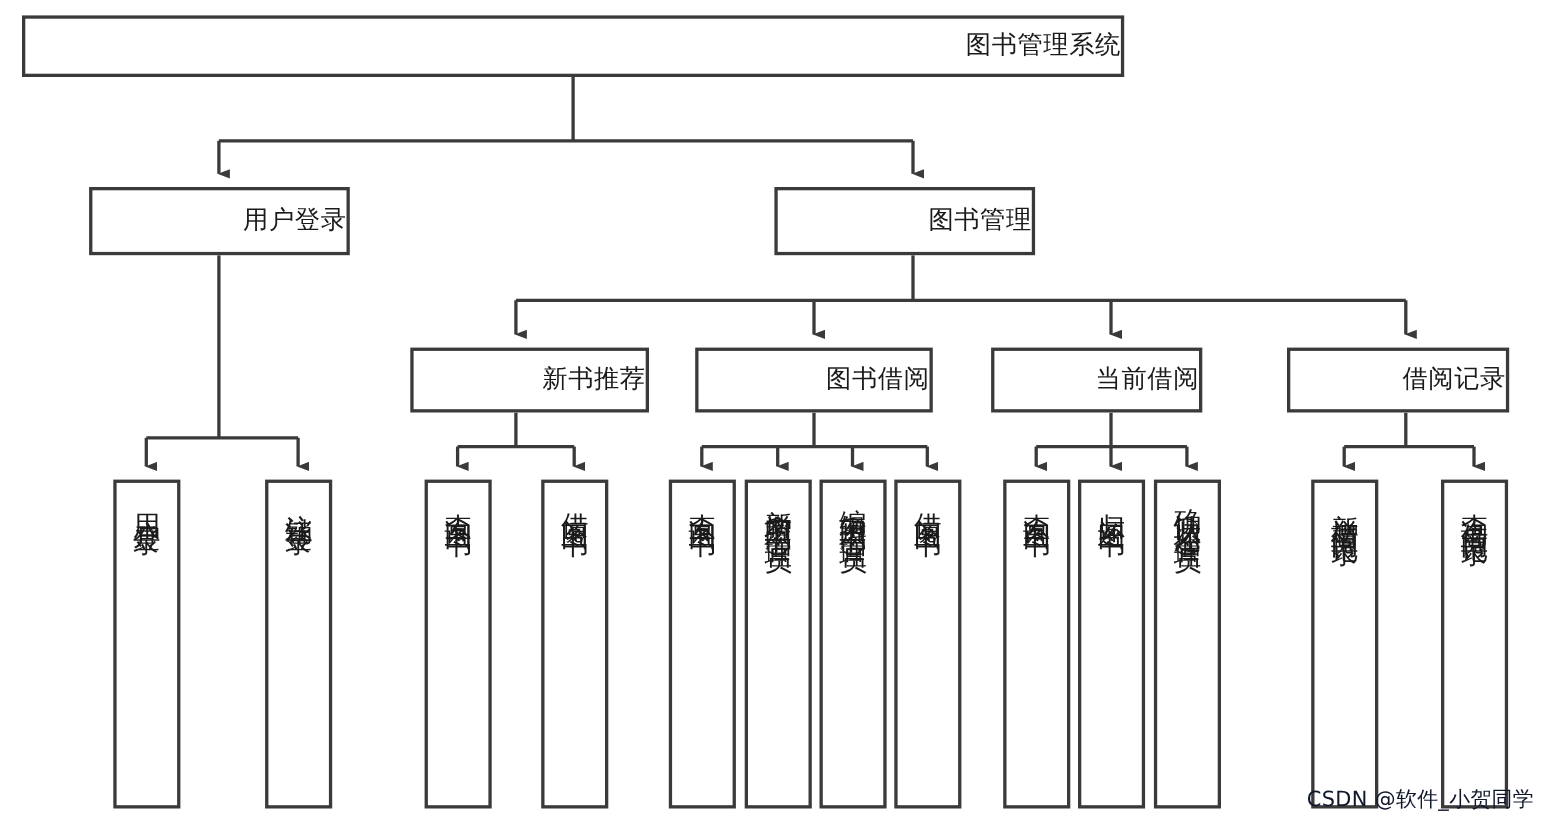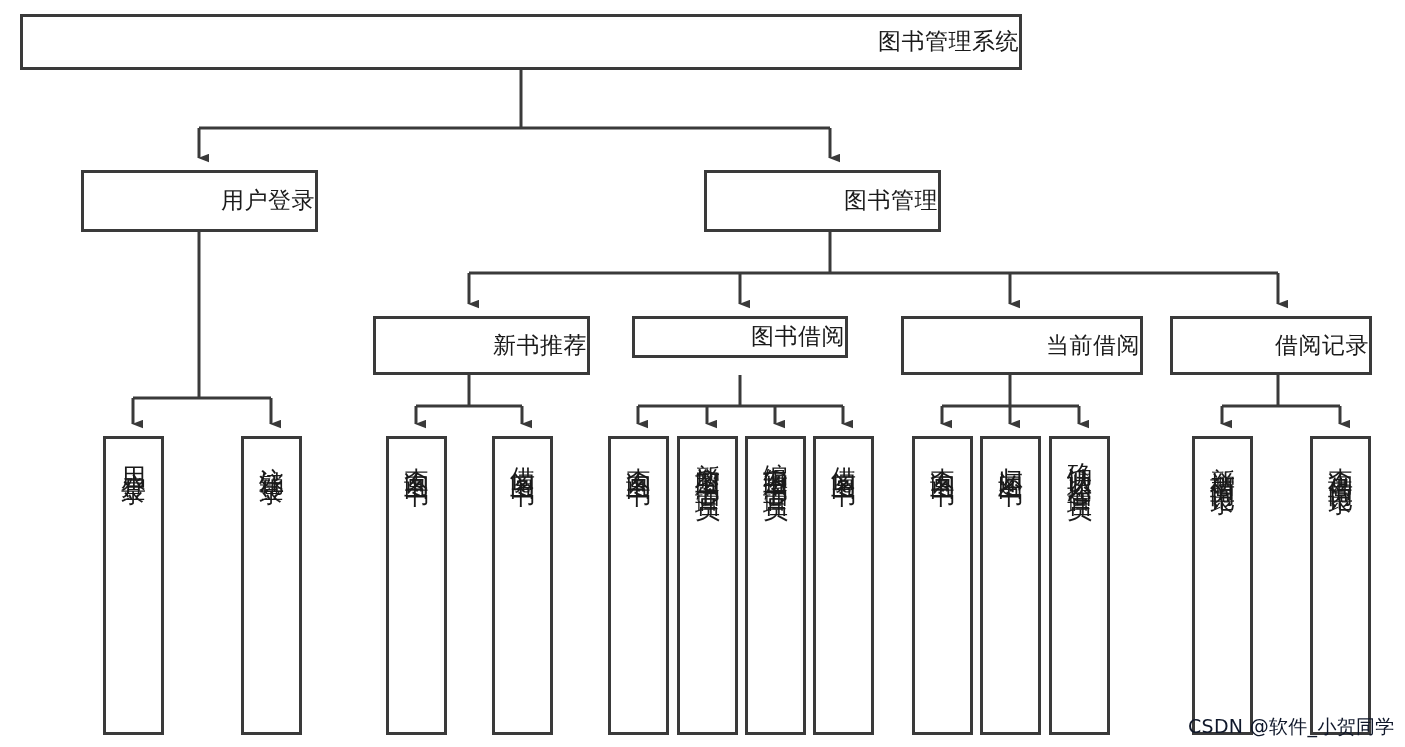--- a/index.html
+++ b/index.html
@@ -136,25 +136,25 @@
   </div>
 
   <div class="node h" style="left:704px; top:170px; width:237px; height:62px;">
     <span class="label">图书管理</span>
   </div>
 
   <div class="node h" style="left:373px; top:316px; width:217px; height:59px;">
     <span class="label">新书推荐</span>
   </div>
 
-  <div class="node h" style="left:632px; top:316px; width:216px; height:42px;">
+  <div class="node h" style="left:632px; top:316px; width:216px; height:59px;">
     <span class="label">图书借阅</span>
   </div>
 
-  <div class="node h" style="left:901px; top:316px; width:242px; height:59px;">
+  <div class="node h" style="left:901px; top:316px; width:192px; height:59px;">
     <span class="label">当前借阅</span>
   </div>
 
   <div class="node h" style="left:1170px; top:316px; width:202px; height:59px;">
     <span class="label">借阅记录</span>
   </div>
 
   <div class="node v" style="left:103px; top:436px; width:61px; height:299px;">
     <span class="label">用户登录</span>
   </div>

